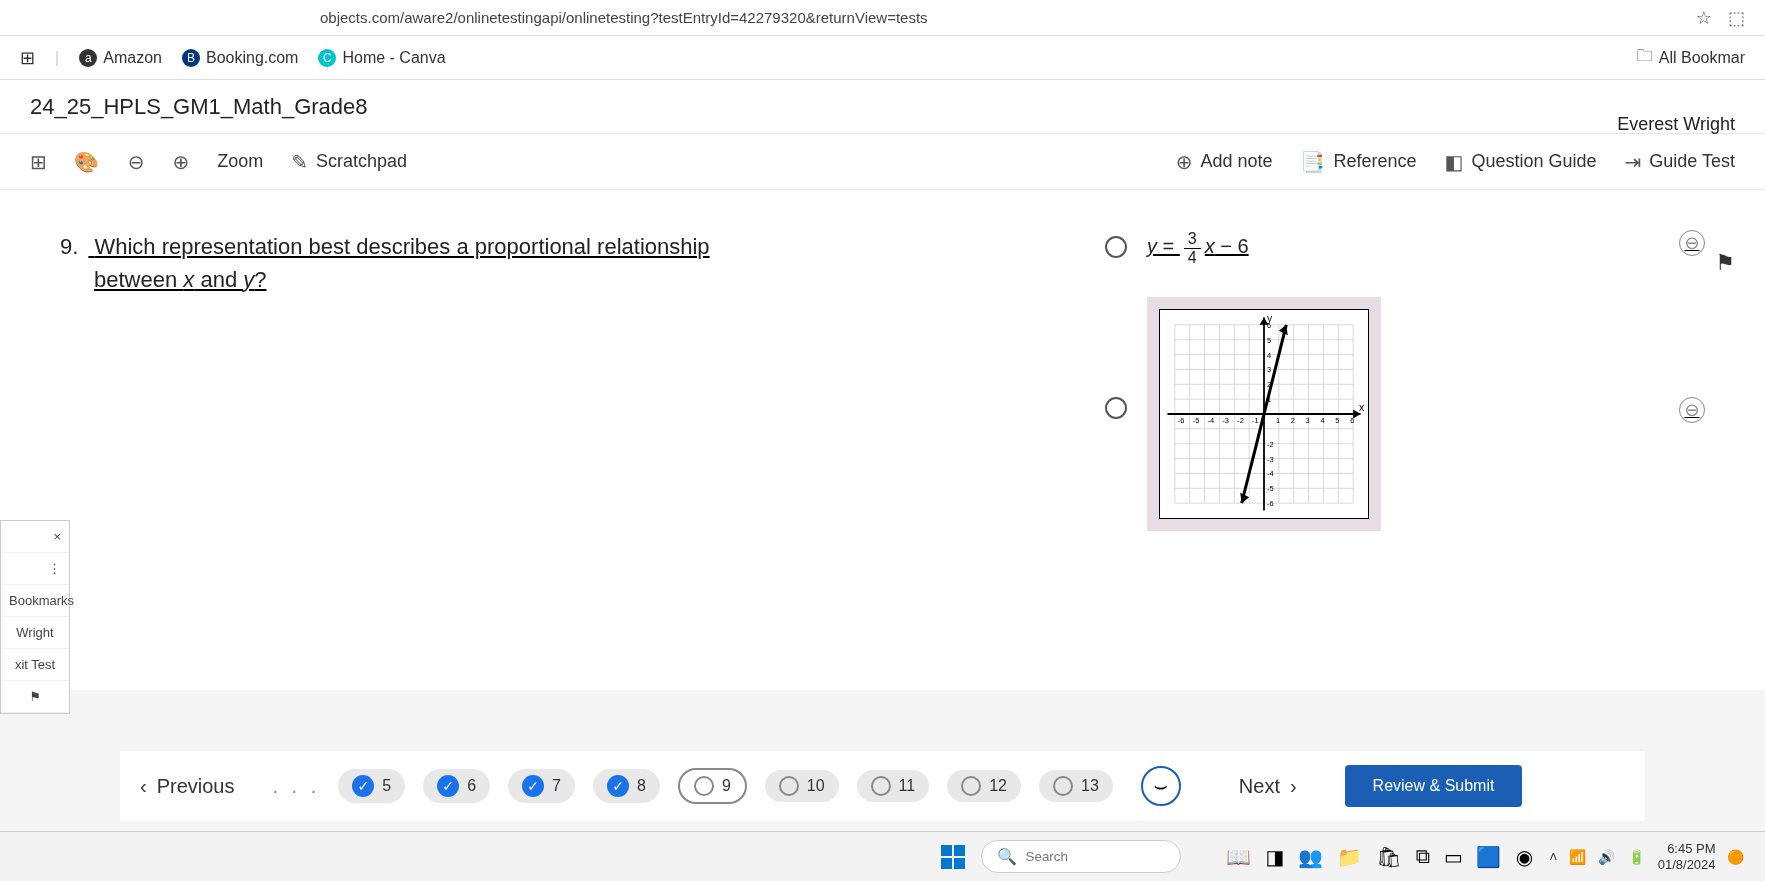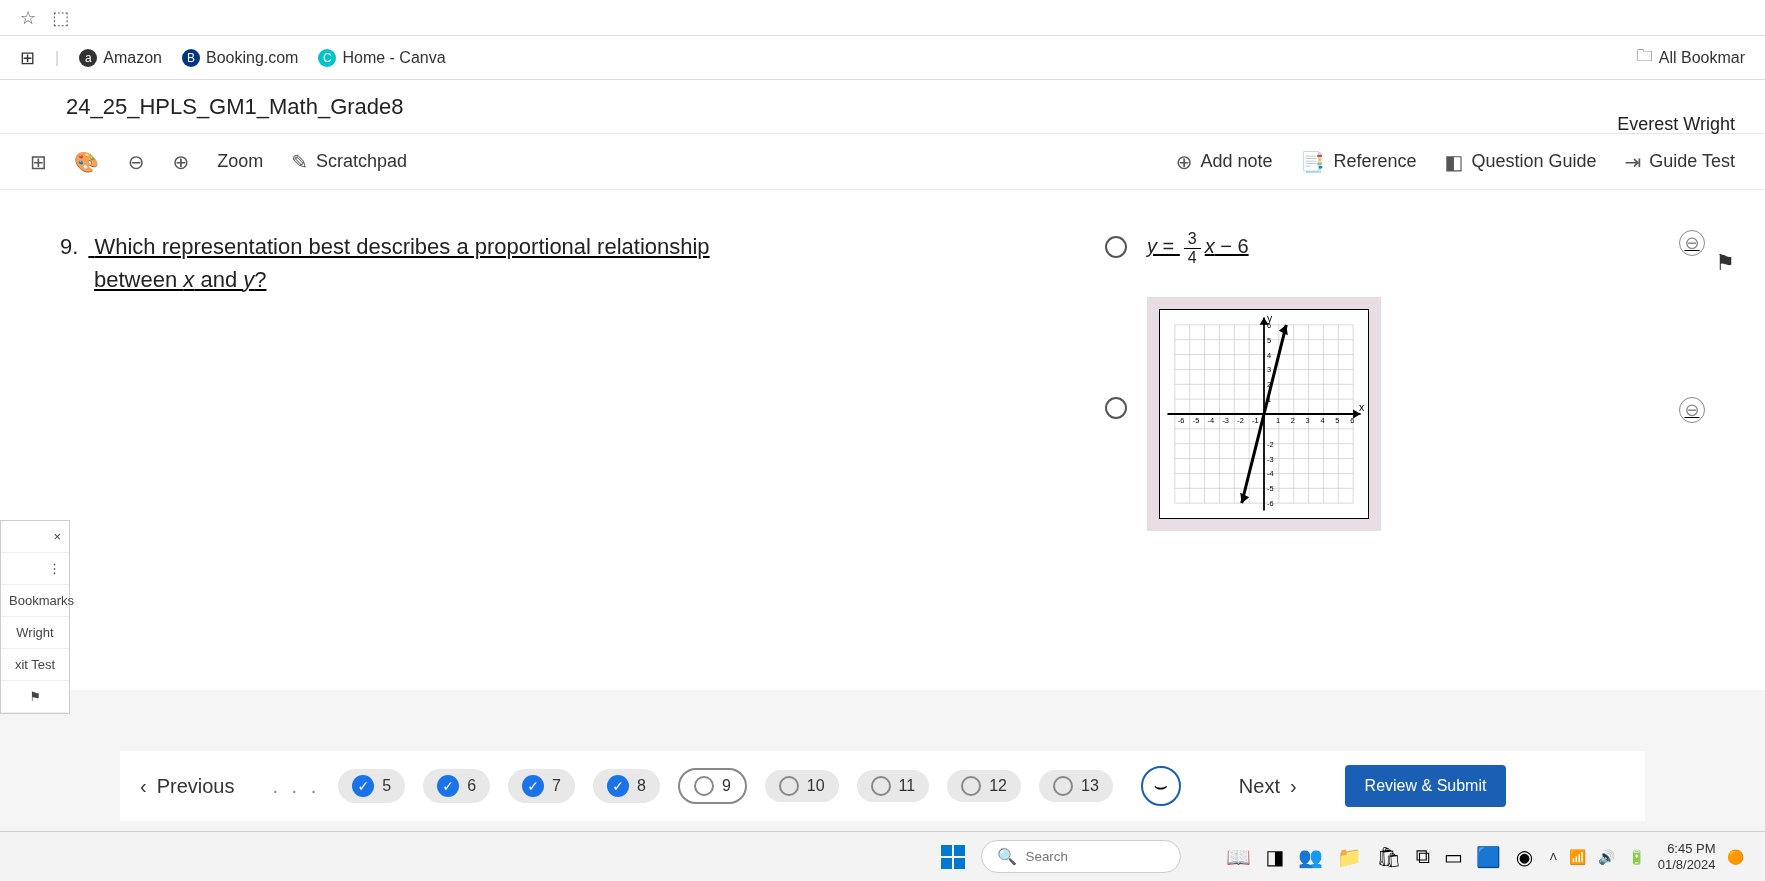--- a/index.html
+++ b/index.html
@@ -9,21 +9,21 @@
 .url-text { flex: 1; color: #444; font-size: 15px; padding-left: 300px; }
 .url-icons { display: flex; gap: 16px; align-items: center; color: #555; font-size: 18px; }
 
 .bookmarks-bar { height: 44px; background: #fff; display: flex; align-items: center; padding: 0 20px; gap: 20px; border-bottom: 1px solid #ddd; font-size: 16px; color: #333; }
 .bookmarks-bar .apps-icon { font-size: 18px; }
 .bookmark-item { display: flex; align-items: center; gap: 6px; cursor: pointer; }
 .bookmark-item .ico { width: 18px; height: 18px; border-radius: 50%; display: inline-flex; align-items: center; justify-content: center; font-size: 12px; }
 .all-bookmarks { margin-left: auto; display: flex; align-items: center; gap: 6px; color: #333; }
 
 .title-row { height: 54px; display: flex; align-items: center; padding: 0 30px; background: #fff; border-bottom: 1px solid #e5e5e5; }
-.title-row .test-title { font-size: 22px; color: #222; font-weight: 400; margin-left: 36px; }
+.title-row .test-title { font-size: 22px; color: #222; font-weight: 400; }
 .title-row .student-name { margin-left: auto; font-size: 18px; color: #222; margin-top: 35px; }
 
 .toolbar { height: 56px; background: #fff; display: flex; align-items: center; padding: 0 30px; gap: 28px; border-bottom: 1px solid #e5e5e5; font-size: 18px; color: #333; }
 .tool-btn { display: flex; align-items: center; gap: 8px; cursor: pointer; }
 .tool-icon { font-size: 20px; color: #555; }
 .toolbar-right { margin-left: auto; display: flex; align-items: center; gap: 28px; }
 
 .content { padding: 40px 60px 20px 60px; background: #fff; height: 500px; display: flex; gap: 40px; text-decoration: underline; }
 .question-left { flex: 1; font-size: 22px; color: #222; line-height: 1.5; }
 .q-num { display: inline-block; margin-right: 10px; }
@@ -45,39 +45,40 @@
 
 .nav-bar { position: absolute; bottom: 60px; left: 120px; right: 120px; height: 70px; display: flex; align-items: center; gap: 18px; background: #fff; }
 .prev-btn { font-size: 20px; color: #333; cursor: pointer; display: flex; align-items: center; gap: 10px; padding: 0 20px; }
 .dots { color: #888; font-size: 20px; letter-spacing: 4px; }
 .q-pill { display: flex; align-items: center; gap: 8px; background: #e8e8e8; border-radius: 20px; padding: 6px 14px; cursor: pointer; font-size: 16px; color: #333; }
 .q-pill.current { background: #fff; border: 2px solid #888; }
 .check-circ { width: 22px; height: 22px; border-radius: 50%; background: #1a73e8; color: #fff; display: flex; align-items: center; justify-content: center; font-size: 14px; }
 .empty-circ { width: 20px; height: 20px; border-radius: 50%; border: 2px solid #888; }
 .smiley { width: 40px; height: 40px; border: 2px solid #1a5fb4; border-radius: 50%; display: flex; align-items: center; justify-content: center; font-size: 22px; cursor: pointer; margin-left: 10px; }
 .next-btn { font-size: 20px; color: #333; cursor: pointer; display: flex; align-items: center; gap: 10px; padding: 0 20px; margin-left: 20px; }
-.review-btn { background: #1a5fb4; color: #fff; padding: 12px 20px; border-radius: 4px; font-size: 16px; cursor: pointer; margin-left: 10px; }
+.review-btn { background: #1a5fb4; color: #fff; padding: 12px 28px; border-radius: 4px; font-size: 16px; cursor: pointer; margin-left: 10px; }
 
 .taskbar { position: absolute; bottom: 0; left: 0; right: 0; height: 50px; background: #f3f3f3; display: flex; align-items: center; padding: 0 20px; gap: 16px; border-top: 1px solid #ccc; }
 .win-icon { width: 24px; height: 24px; display: grid; grid-template-columns: 1fr 1fr; grid-template-rows: 1fr 1fr; gap: 2px; }
 .win-icon div { background: #0078d4; }
 .search-box { display: flex; align-items: center; gap: 8px; background: #fff; border: 1px solid #ccc; border-radius: 20px; padding: 6px 16px; width: 200px; }
 .task-icons { display: flex; gap: 14px; align-items: center; margin-left: 30px; font-size: 20px; }
 .tray { margin-left: auto; display: flex; align-items: center; gap: 12px; font-size: 14px; color: #333; }
 .datetime { text-align: right; font-size: 13px; line-height: 1.2; }
 
 .left-peek { position: absolute; left: 0; top: 520px; width: 70px; background: #fff; border: 1px solid #ccc; font-size: 13px; color: #444; }
 .left-peek div { padding: 8px; border-bottom: 1px solid #eee; text-align: center; }
 
 svg.grid { width: 100%; height: 100%; }
 </style>
 </head>
 <body>
 
 <div class="url-bar">
+  <span class="url-text">objects.com/aware2/onlinetestingapi/onlinetesting?testEntryId=42279320&amp;returnView=tests</span>
   <div class="url-icons">
     <span>☆</span>
     <span>⬚</span>
   </div>
 </div>
 
 <div class="bookmarks-bar">
   <span class="apps-icon">⊞</span>
   <span style="color:#ccc;">|</span>
   <div class="bookmark-item">

